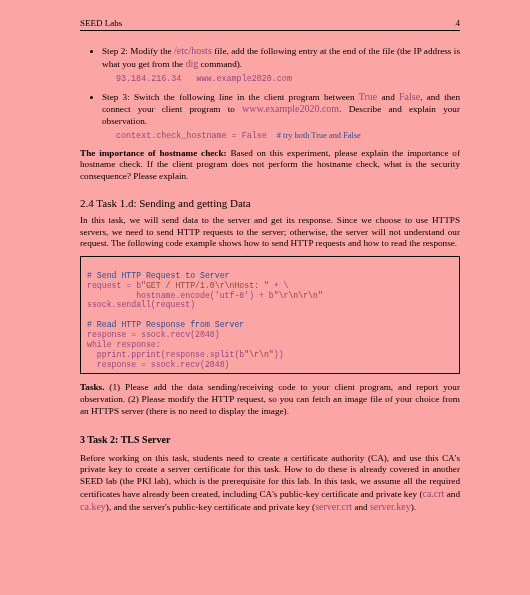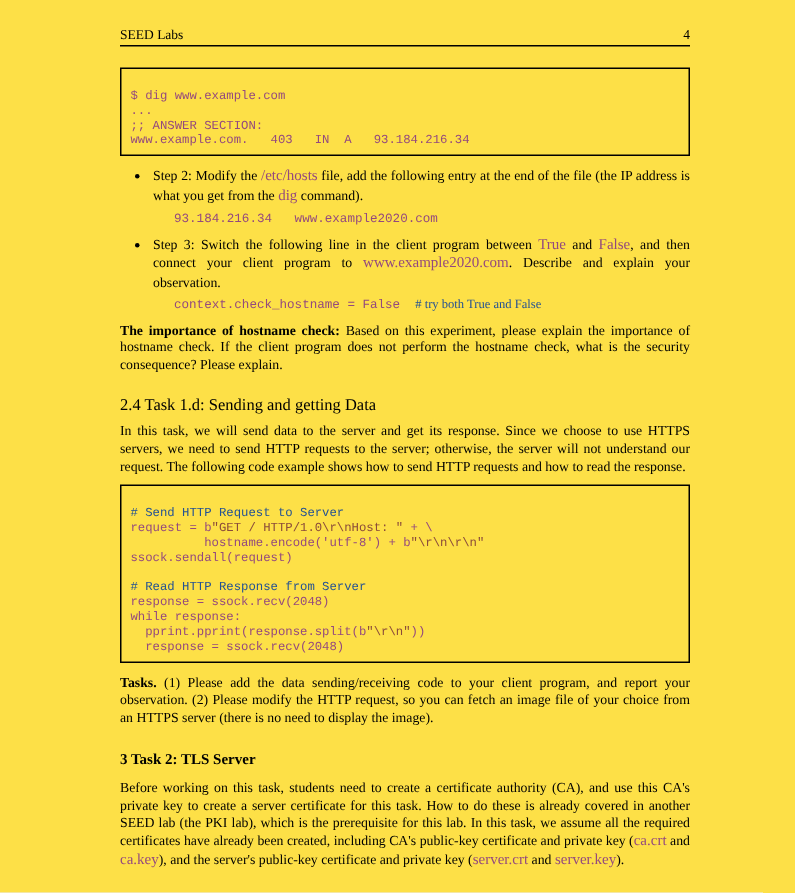--- a/index.html
+++ b/index.html
@@ -5,21 +5,21 @@
   html, body {
     margin: 0;
     padding: 0;
     background: #eee;
     font-family: "Times New Roman", Times, serif;
     color: #000;
   }
   .page {
     width: 530px;
     height: 595px;
-    background: #fde047;
+    background: #fca5a5;
     position: relative;
     overflow: hidden;
   }
   .content {
     position: absolute;
     left: 80px;
     right: 70px;
     top: 18px;
   }
   .header {
@@ -93,25 +93,20 @@
 <body>
 
 <div class="page">
   <div class="content">
 
     <div class="header">
       <span>SEED Labs</span>
       <span>4</span>
     </div>
 
-    <div class="codeblock">
-<span>$ dig www.example.com</span>
-<span>...</span>
-<span>;; ANSWER SECTION:</span>
-<span>www.example.com.   403   IN  A   93.184.216.34</span></div>
 
     <ul class="steps">
       <li>
         <span>Step 2: Modify the </span><span class="inline-code">/etc/hosts</span><span> file, add the following entry at the end of the file (the IP address is what you get from the </span><span class="inline-code">dig</span><span> command).</span>
         <div class="inline-codeblock">93.184.216.34   www.example2020.com</div>
       </li>
       <li>
         <span>Step 3: Switch the following line in the client program between </span><span class="inline-code">True</span><span> and </span><span class="inline-code">False</span><span>, and then connect your client program to </span><span class="inline-code">www.example2020.com</span><span>. Describe and explain your observation.</span>
         <div class="inline-codeblock"><span>context.check_hostname = False  </span><span class="comment" style="color:#245293;font-family:Liberation Serif, serif;"># try both True and False</span></div>
       </li>

